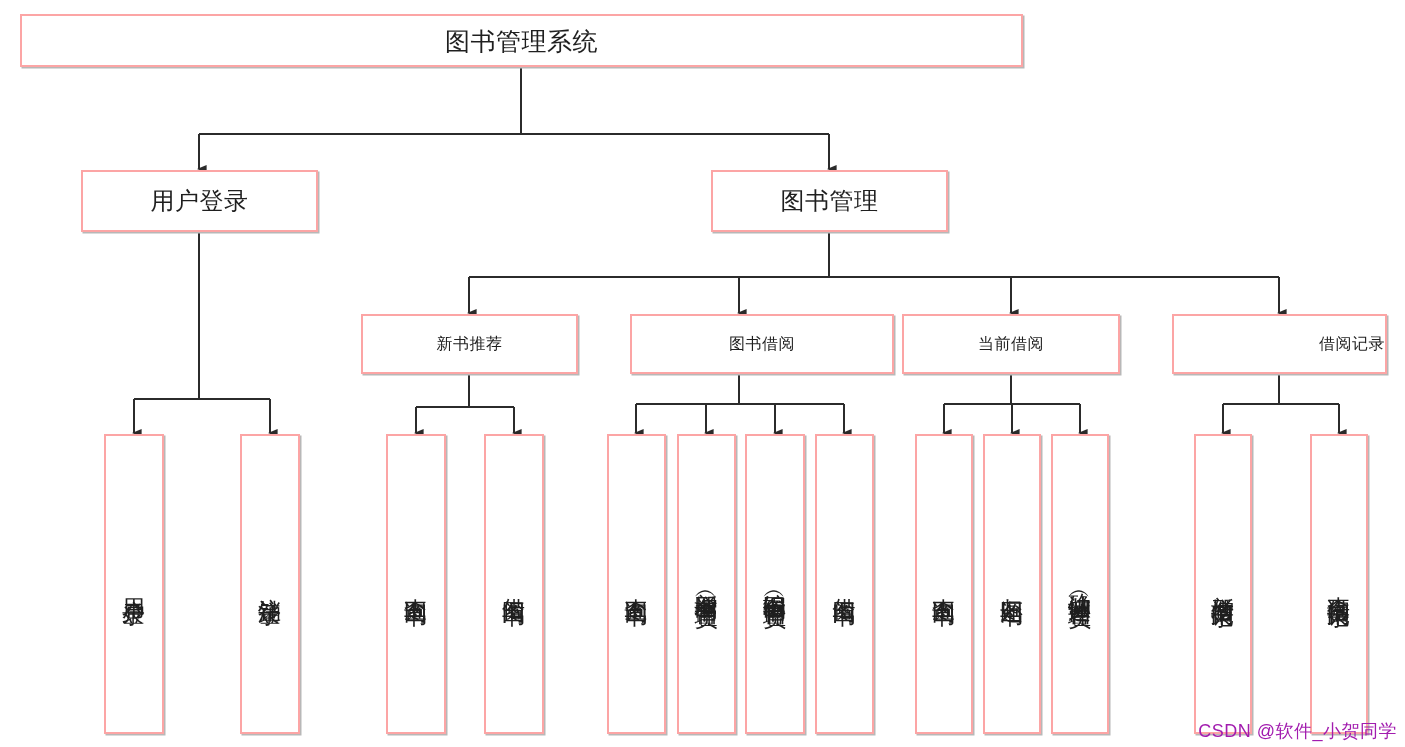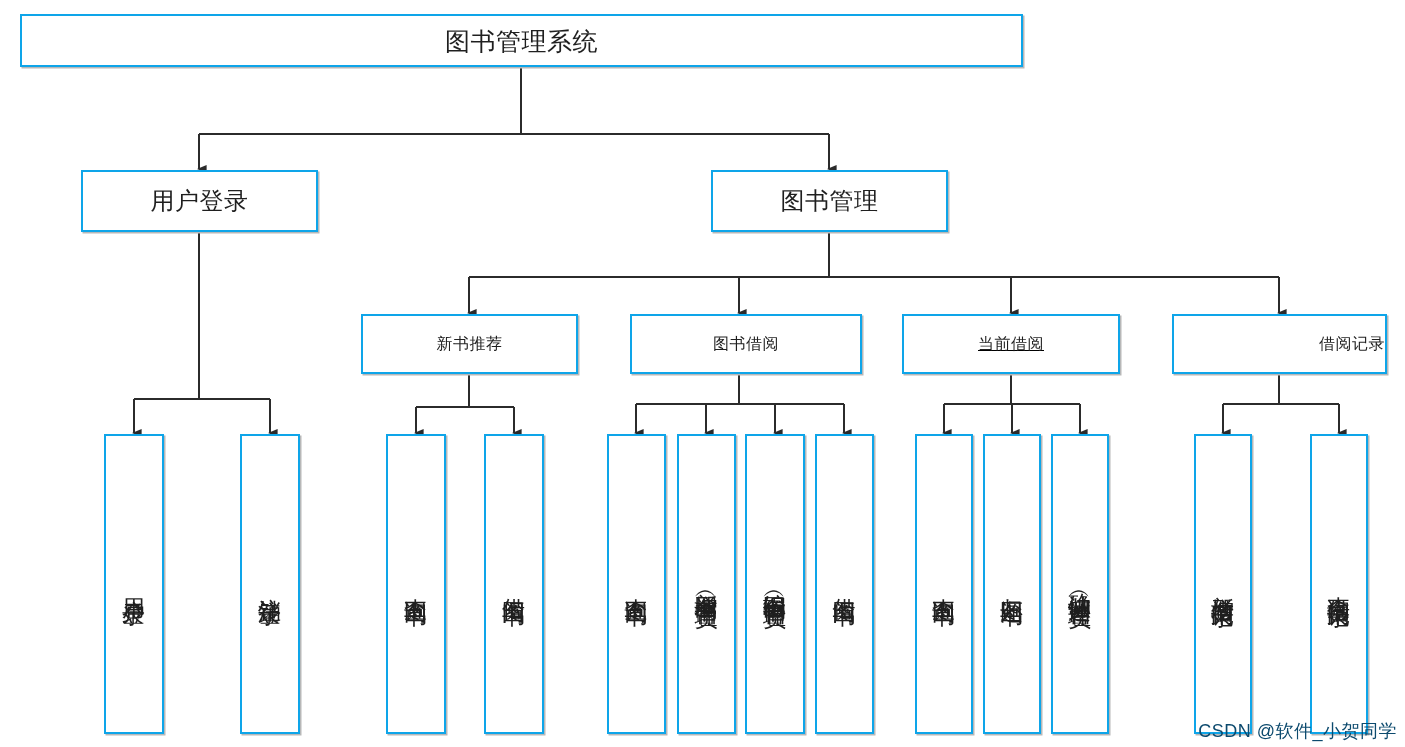--- a/index.html
+++ b/index.html
@@ -21,21 +21,21 @@
     position: absolute;
     left: 0;
     top: 0;
     width: 1405px;
     height: 747px;
   }
   .node-box {
     position: absolute;
     box-sizing: border-box;
     background: #ffffff;
-    border: 2px solid #0ea5e9;
+    border: 2px solid #fca5a5;
     box-shadow: 1.5px 1.5px 0 0 #b8b8b8;
     display: flex;
     align-items: center;
     justify-content: center;
   }
   .node-label {
     color: #1f1f1f;
     line-height: 1.12;
     text-align: center;
     white-space: pre;
@@ -54,21 +54,21 @@
     font-size: 23px;
     line-height: 1.05;
     letter-spacing: 2px;
     white-space: nowrap;
   }
   #watermark {
     position: absolute;
     right: 8px;
     bottom: 4px;
     font-size: 18px;
-    color: #0c4a6e;
+    color: #a21caf;
     letter-spacing: 0.5px;
     white-space: nowrap;
     pointer-events: none;
   }
 </style>
 </head>
 <body>
 
 <div id="diagram-root">
 
@@ -122,24 +122,24 @@
   <div class="node-box node-l2" style="left: 81px; top: 170px; width: 237px; height: 62px;">
     <span class="node-label">用户登录</span>
   </div>
   <div class="node-box node-l2" style="left: 711px; top: 170px; width: 237px; height: 62px;">
     <span class="node-label">图书管理</span>
   </div>
 
   <div class="node-box node-l3" style="left: 361px; top: 314px; width: 217px; height: 60px;">
     <span class="node-label">新书推荐</span>
   </div>
-  <div class="node-box node-l3" style="left: 630px; top: 314px; width: 232px; height: 60px;">
+  <div class="node-box node-l3" style="left: 630px; top: 314px; width: 264px; height: 60px;">
     <span class="node-label">图书借阅</span>
   </div>
-  <div class="node-box node-l3" style="left: 902px; top: 314px; width: 218px; height: 60px; text-decoration: underline;">
+  <div class="node-box node-l3" style="left: 902px; top: 314px; width: 218px; height: 60px;">
     <span class="node-label">当前借阅</span>
   </div>
   <div class="node-box node-l3" style="left: 1172px; top: 314px; width: 215px; height: 60px; justify-content: flex-end;">
     <span class="node-label">借阅记录</span>
   </div>
 
   <div class="node-box node-leaf" style="left: 104px; top: 434px; width: 60px; height: 300px;">
     <span class="node-label">用户登录</span>
   </div>
   <div class="node-box node-leaf" style="left: 240px; top: 434px; width: 60px; height: 300px;">

